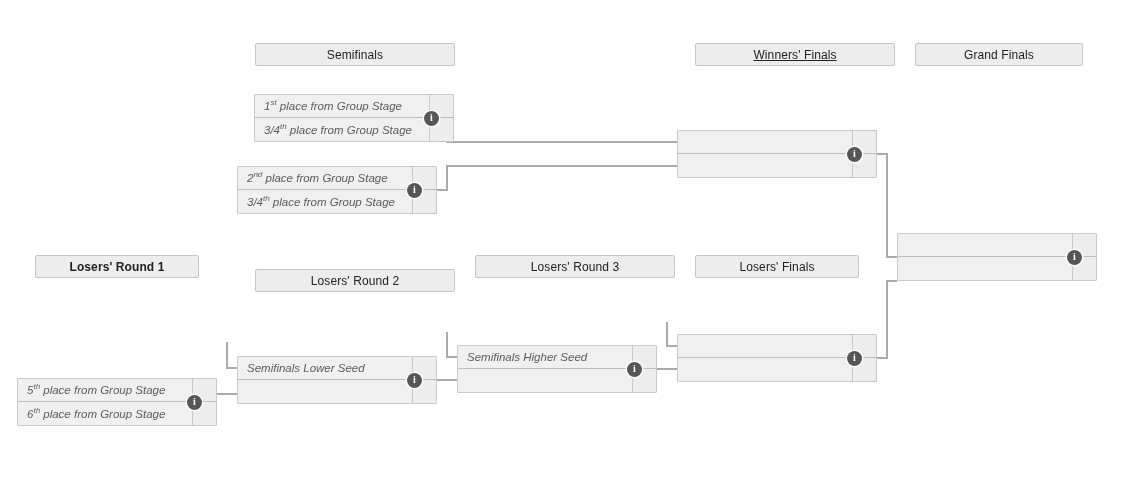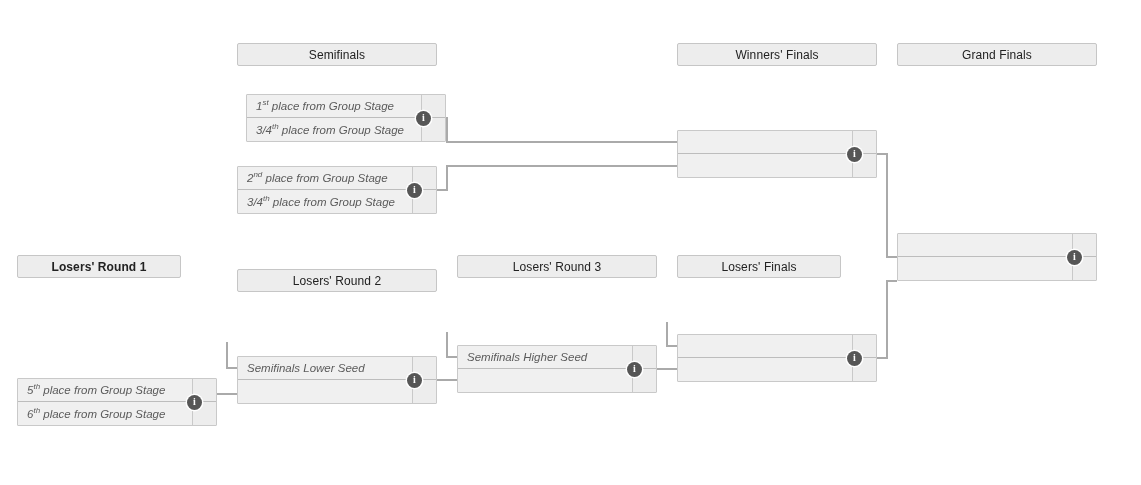--- a/index.html
+++ b/index.html
@@ -38,20 +38,21 @@
     background: #ededed;
     border: 1px solid #c6c6c6;
     border-radius: 2px;
     display: flex;
     align-items: center;
     justify-content: center;
     font-size: 12px;
     color: #222222;
     letter-spacing: 0.1px;
     white-space: nowrap;
+    margin-left: 18px;
   }
 
   
   .match {
     position: absolute;
     box-sizing: border-box;
     width: 200px;
     height: 48px;
     border: 1px solid #c9c9c9;
     background: #f0f0f0;
@@ -150,42 +151,42 @@
 
       <path d="M 667 322 L 667 346 L 677 346"></path>
 
     </g>
   </svg>
 
   <div>
     <div class="round-header" style="left:237px; top:43px; width:200px;">
       <span>Semifinals</span>
     </div>
-    <div class="round-header" style="left:677px; top:43px; width:200px;">
+    <div class="round-header" style="left:677px; top:43px; width:200px;text-decoration:underline;">
       <span>Winners' Finals</span>
     </div>
-    <div class="round-header" style="left:897px; top:43px; width:200px;align-items:center;">
+    <div class="round-header" style="left:897px; top:43px; width:168px;align-items:center;">
       <span>Grand Finals</span>
     </div>
     <div class="round-header" style="left:17px; top:255px; width:164px;font-weight:bold;">
       <span>Losers' Round 1</span>
     </div>
     <div class="round-header" style="left:237px; top:269px; width:200px;">
       <span>Losers' Round 2</span>
     </div>
     <div class="round-header" style="left:457px; top:255px; width:200px;">
       <span>Losers' Round 3</span>
     </div>
     <div class="round-header" style="left:677px; top:255px; width:164px;">
       <span>Losers' Finals</span>
     </div>
   </div>
 
   <div id="match-boxes">
-      <div class="match" style="left: 246px; top: 94px;">
+      <div class="match" style="left: 254px; top: 94px;">
         <div class="row top">
           <div class="slot-label">1<sup>st</sup> place from Group Stage</div>
           <div class="score"></div>
         </div>
         <div class="row bottom">
           <div class="slot-label">3/4<sup>th</sup> place from Group Stage</div>
           <div class="score"></div>
         </div>
         <div class="info-badge">
           <span>i</span>

